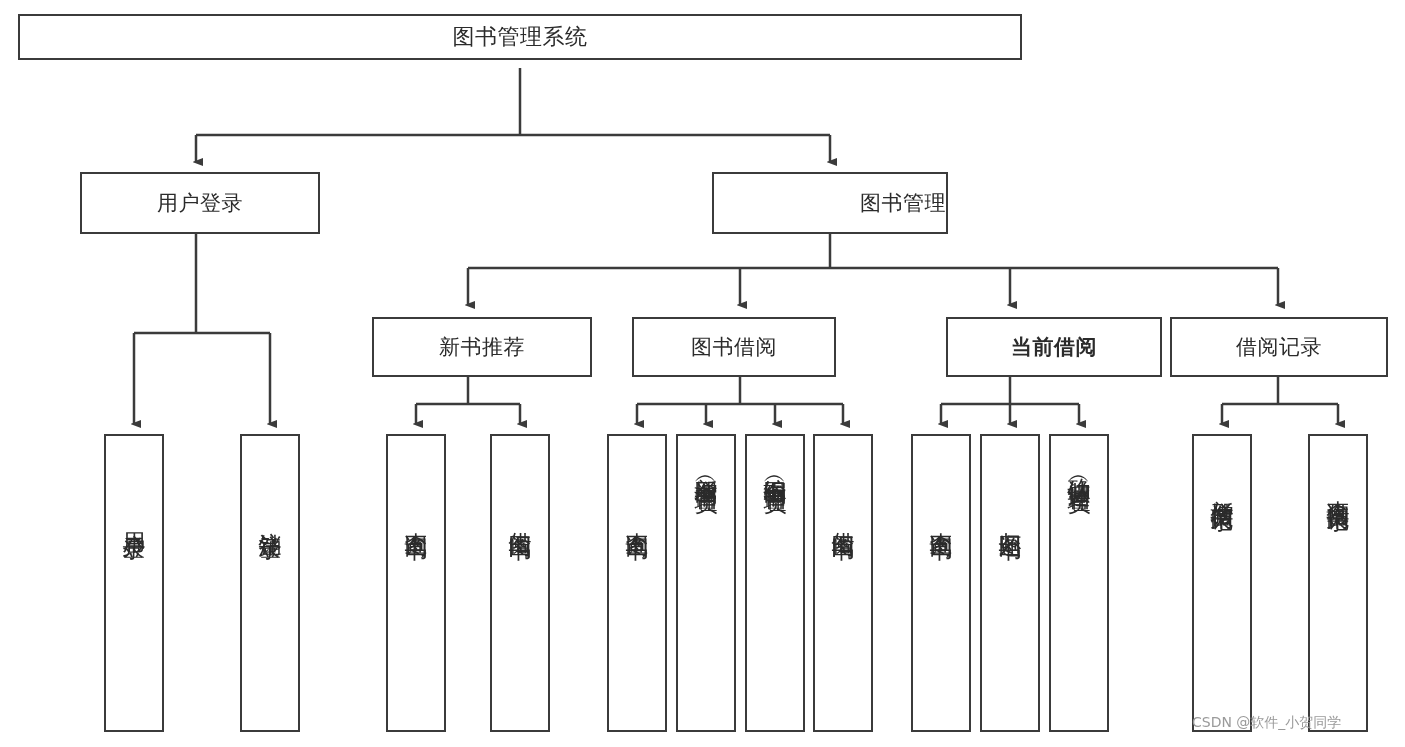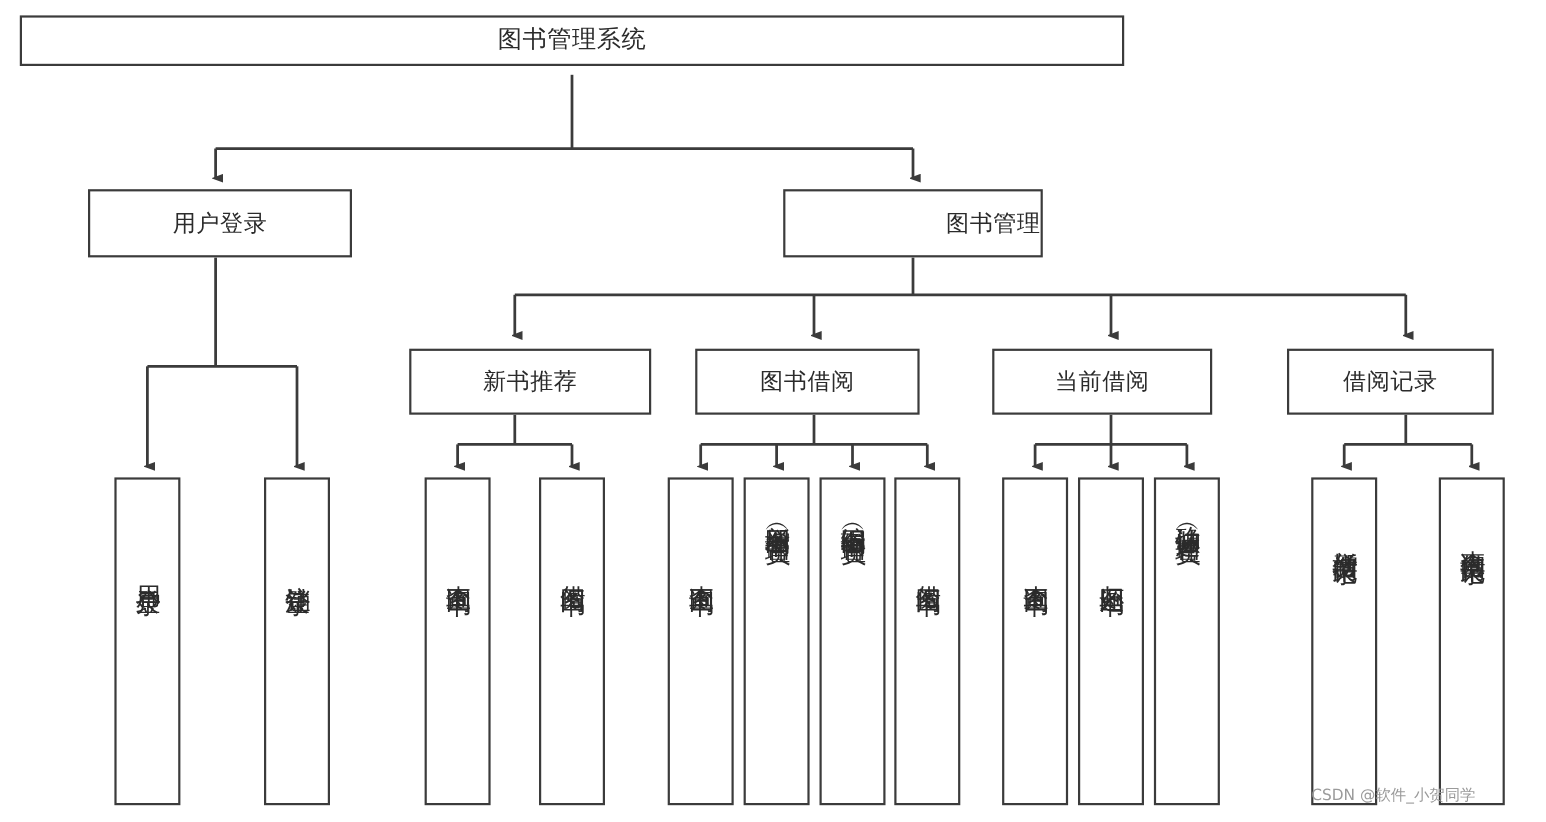--- a/index.html
+++ b/index.html
@@ -145,24 +145,24 @@
   <div class="node horizontal" style="left:712px; top:172px; width:236px; height:62px;justify-content:flex-end;">
     <span class="label">图书管理</span>
   </div>
 
   <div class="node horizontal" style="left:360px; top:317px; width:220px; height:60px;margin-left:12px;">
     <span class="label">新书推荐</span>
   </div>
   <div class="node horizontal" style="left:632px; top:317px; width:204px; height:60px;">
     <span class="label">图书借阅</span>
   </div>
-  <div class="node horizontal" style="left:902px; top:317px; width:200px; height:60px;">
+  <div class="node horizontal" style="left:946px; top:317px; width:216px; height:60px;font-weight:bold;">
     <span class="label">当前借阅</span>
   </div>
-  <div class="node horizontal" style="left:1170px; top:317px; width:188px; height:60px;">
+  <div class="node horizontal" style="left:1170px; top:317px; width:218px; height:60px;">
     <span class="label">借阅记录</span>
   </div>
 
   <div class="node vertical mid" style="left:104px; top:434px; width:60px; height:298px;">
     <span class="label">用户登录</span>
   </div>
   <div class="node vertical mid" style="left:240px; top:434px; width:60px; height:298px;">
     <span class="label">注销登录</span>
   </div>
 

